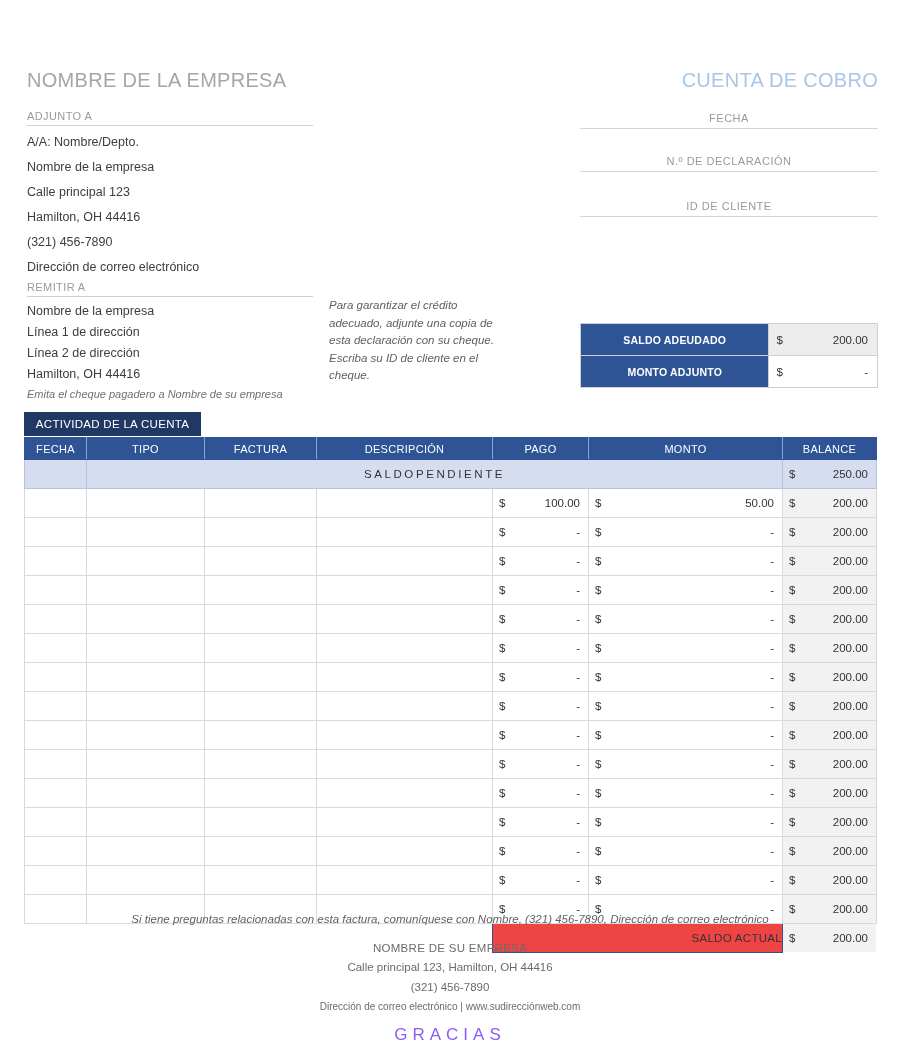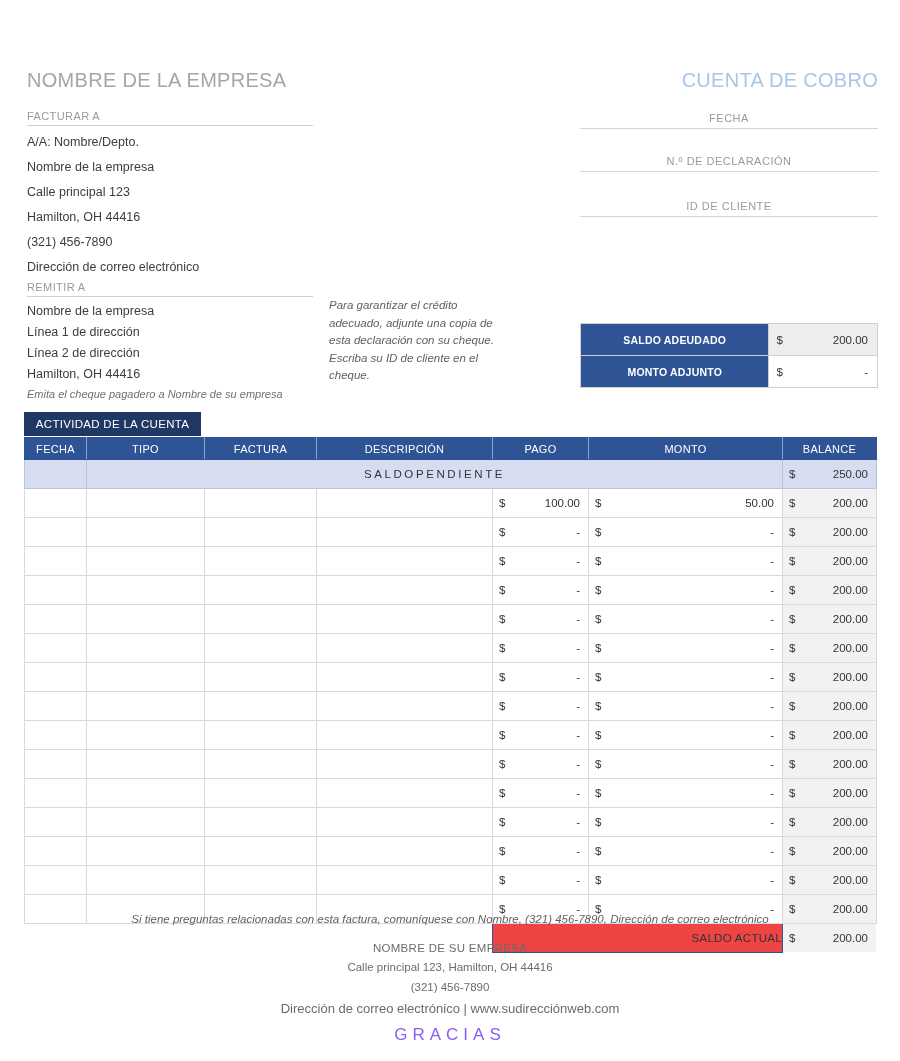--- a/index.html
+++ b/index.html
@@ -252,40 +252,40 @@
   .footer { position: absolute; left: 0; width: 900px; text-align: center; }
   #footer-question {
     top: 913px;
     font-size: 11.5px;
     font-style: italic;
     color: #5f5f5f;
   }
   #footer-company { top: 942px; font-size: 11.5px; color: #6b6b6b; letter-spacing: 0.3px; }
   #footer-address { top: 961px; font-size: 11.5px; color: #6b6b6b; }
   #footer-phone { top: 981px; font-size: 11.5px; color: #6b6b6b; }
-  #footer-web { top: 1001px; font-size: 13px; color: #6b6b6b; }
+  #footer-web { top: 1001px; font-size: 10px; color: #6b6b6b; }
   #footer-thanks {
     top: 1025px;
     font-size: 17px;
     color: #8b5cf6;
     letter-spacing: 5px;
     font-weight: normal;
   }
 </style>
 </head>
 <body>
 
 <div class="page">
 
 
   <div class="company-heading">NOMBRE DE LA EMPRESA</div>
   <div class="doc-type-heading">CUENTA DE COBRO</div>
 
   <div class="addr-block" id="bill-to-block">
-    <div class="addr-label">FACTURAR A</div>
+    <div class="addr-label">ADJUNTO A</div>
     <div class="addr-rule"></div>
     <div class="addr-line">A/A: Nombre/Depto.</div>
     <div class="addr-line">Nombre de la empresa</div>
     <div class="addr-line">Calle principal 123</div>
     <div class="addr-line">Hamilton, OH 44416</div>
     <div class="addr-line">(321) 456-7890</div>
     <div class="addr-line">Dirección de correo electrónico</div>
   </div>
 
   <div class="addr-block" id="remit-to-block">

